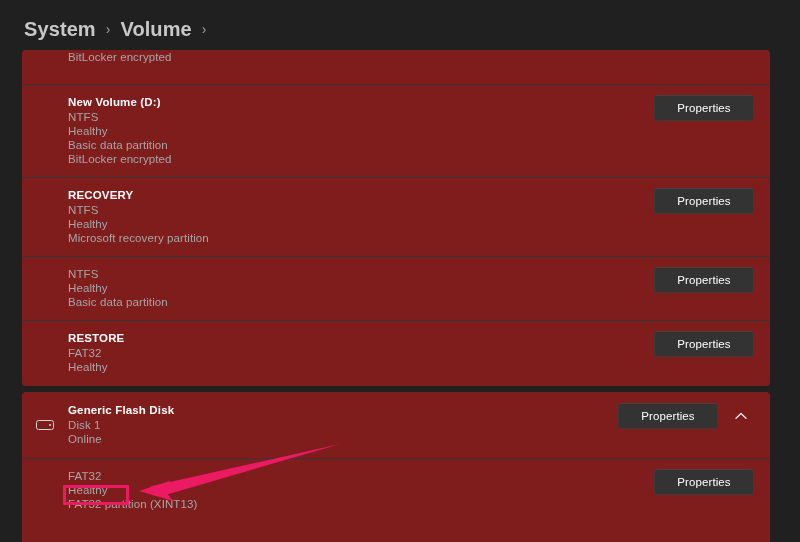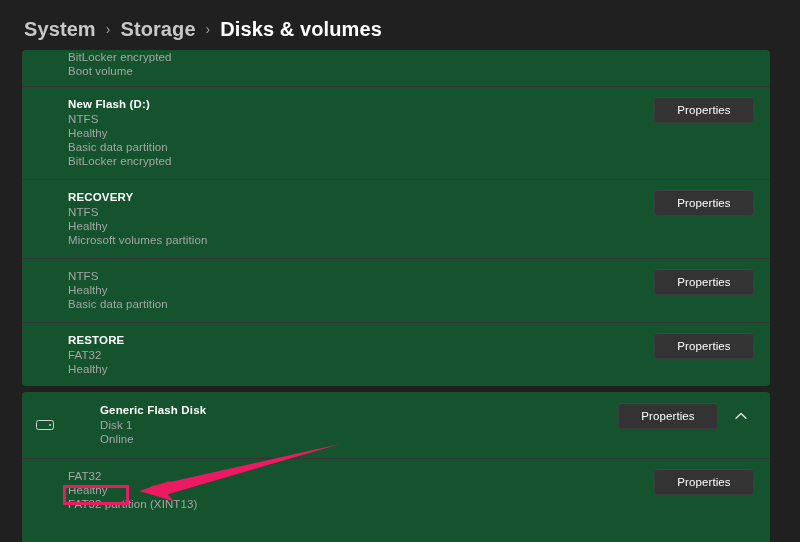--- a/index.html
+++ b/index.html
@@ -46,21 +46,21 @@
     position: absolute;
     left: 0; top: 46px;
     width: 800px; height: 496px;
     overflow: hidden;
   }
 
   .card {
     position: absolute;
     left: 22px;
     width: 748px;
-    background: #14532d;
+    background: #7f1d1d;
     border-radius: 4px;
     overflow: hidden;
   }
 
   .row {
     position: relative;
     display: flex;
     align-items: flex-start;
     padding: 0 16px 0 0;
     min-height: 40px;
@@ -163,59 +163,57 @@
   }
 </style>
 </head>
 <body>
 
 <div id="app">
 
   <div class="breadcrumb">
     <span class="crumb-link">System</span>
     <span class="crumb-sep">›</span>
-    <span class="crumb-link">Storage</span>
+    <span class="crumb-link">Volume</span>
     <span class="crumb-sep">›</span>
-    <span class="crumb-current">Disks &amp; volumes</span>
   </div>
 
   <div class="scroll-area">
 
     <div class="card" style="top: 4px; height: 336px;">
 
       <div class="row" style="min-height:34px;">
         <div class="row-indent"></div>
         <div class="row-body" style="padding-top:0;padding-bottom:8px;">
           <div class="vol-line">BitLocker encrypted</div>
-          <div class="vol-line">Boot volume</div>
         </div>
         <div class="row-actions" style="padding-top:0;"></div>
       </div>
 
       <div class="row">
         <div class="row-indent"></div>
         <div class="row-body">
-          <div class="vol-title">New Flash (D:)</div>
+          <div class="vol-title">New Volume (D:)</div>
           <div class="vol-line">NTFS</div>
           <div class="vol-line">Healthy</div>
           <div class="vol-line">Basic data partition</div>
           <div class="vol-line">BitLocker encrypted</div>
         </div>
         <div class="row-actions">
           <div class="props-btn">Properties</div>
         </div>
       </div>
 
       <div class="row">
         <div class="row-indent"></div>
         <div class="row-body">
           <div class="vol-title">RECOVERY</div>
           <div class="vol-line">NTFS</div>
           <div class="vol-line">Healthy</div>
-          <div class="vol-line">Microsoft volumes partition</div>
+          <div class="vol-line">Microsoft recovery partition</div>
         </div>
         <div class="row-actions">
           <div class="props-btn">Properties</div>
         </div>
       </div>
 
       <div class="row">
         <div class="row-indent"></div>
         <div class="row-body">
           <div class="vol-line">NTFS</div>
@@ -240,21 +238,21 @@
         </div>
       </div>
     </div>
 
     <div class="card" style="top: 346px; height: 174px;">
 
       <div class="row" style="min-height:60px;">
         <div class="row-icon">
           <div class="drive-glyph"></div>
         </div>
-        <div class="row-body" style="padding-top:11px;padding-bottom:12px;margin-left:32px;">
+        <div class="row-body" style="padding-top:11px;padding-bottom:12px;">
           <div class="vol-title">Generic Flash Disk</div>
           <div class="vol-line">Disk 1</div>
           <div class="vol-line">Online</div>
         </div>
         <div class="row-actions" style="padding-top:11px;">
           <div class="props-btn">Properties</div>
           <div class="chevron-btn">
             <svg width="12" height="8" viewBox="0 0 12 8">
               <path d="M1 6.2 L6 1.6 L11 6.2" fill="none" stroke="#e6e6e6" stroke-width="1.4" stroke-linecap="round" stroke-linejoin="round"></path>
             </svg>

